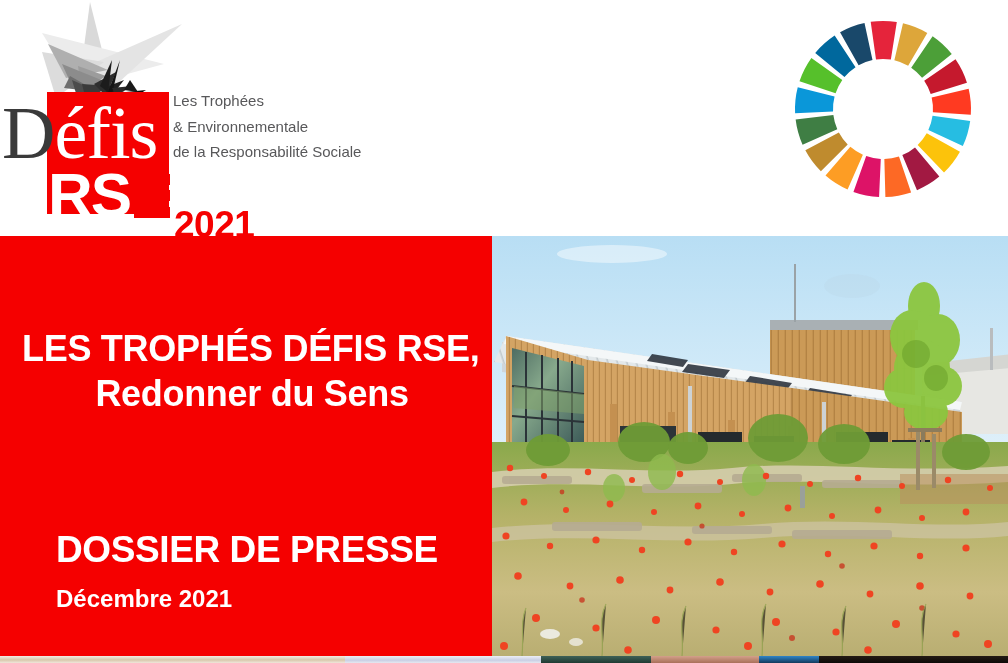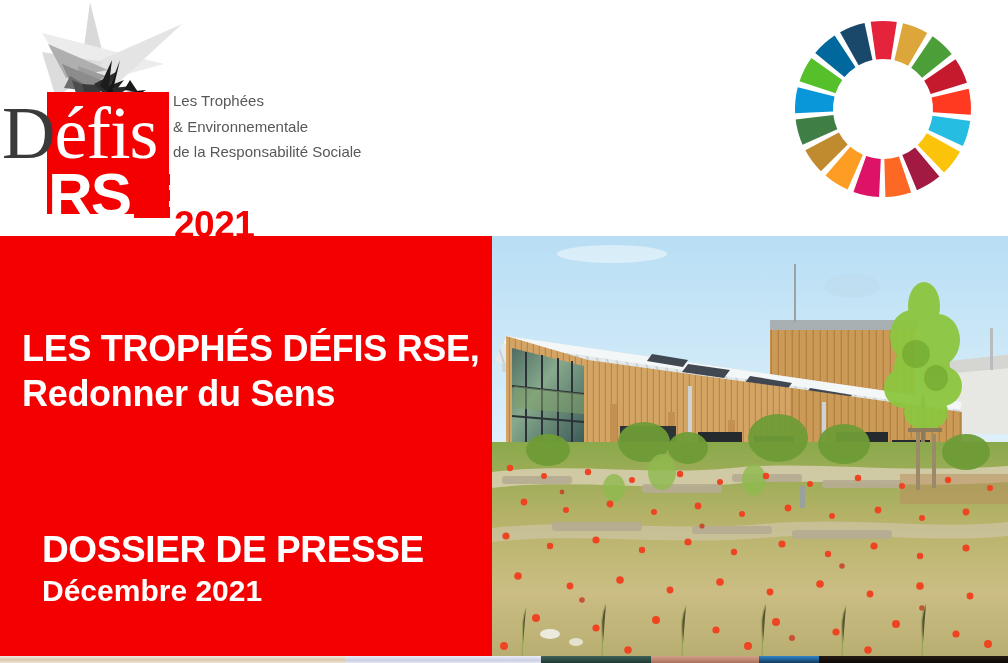--- a/index.html
+++ b/index.html
@@ -184,44 +184,44 @@
     top: 90px;
     width: 460px;
     color: #ffffff;
     font-family: "Liberation Sans", sans-serif;
     font-weight: bold;
     font-size: 36px;
     line-height: 45px;
     letter-spacing: -0.3px;
   }
   .hero-title .l1 { font-weight: bold; }
-  .hero-title .l2, .hero-title .l3 { font-weight: bold; }
+  .hero-title .l2, .hero-title .l3 { font-weight: bold; text-align: center; }
 
   .hero-sub {
     position: absolute;
-    left: 42px;
+    left: 56px;
     top: 292px;
     width: 440px;
     color: #ffffff;
   }
   .hero-sub .dossier {
     font-family: "Liberation Sans", sans-serif;
     font-weight: bold;
     font-size: 37px;
     line-height: 44px;
     letter-spacing: -0.4px;
     display: block;
   }
   .hero-sub .date {
     font-family: "Liberation Sans", sans-serif;
     font-weight: bold;
-    font-size: 30px;
+    font-size: 24px;
     line-height: 34px;
     display: block;
-    margin-top: 2px;
+    margin-top: 10px;
   }
 
   
   .bottom-strip {
     position: absolute;
     left: 0;
     top: 656px;
     width: 1008px;
     height: 7px;
     overflow: hidden;

